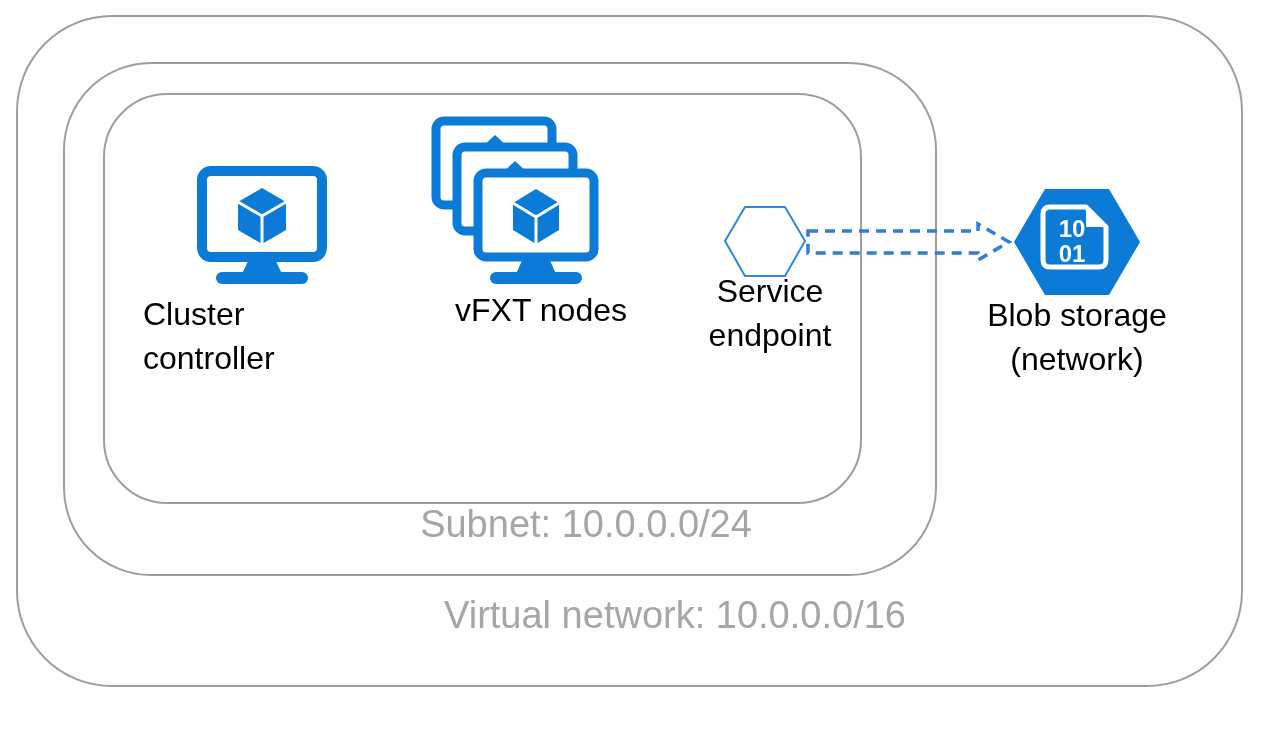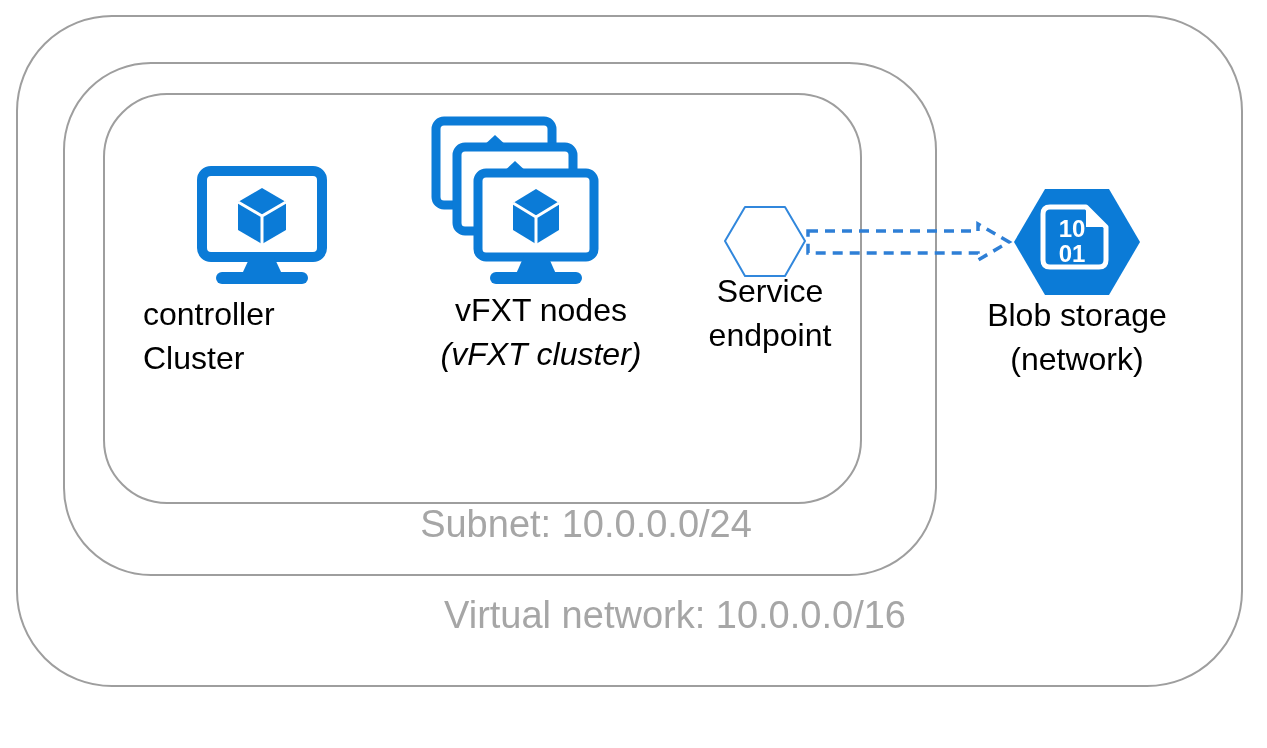--- a/index.html
+++ b/index.html
@@ -88,39 +88,38 @@
 
   <svg class="icon-svg" style="left:197px; top:166px;" width="130" height="122" viewBox="0 0 130 122">
     <rect x="5" y="5" width="120" height="86" rx="9" class="fill-white stroke-blue" stroke-width="10"></rect>
     <polygon points="65,22 89,36 89,64 65,78 41,64 41,36" class="fill-blue"></polygon>
     <path d="M41,36 L65,50 L89,36 M65,50 L65,78" class="no-fill stroke-white" stroke-width="3"></path>
     <polygon points="53,91 77,91 85,108 45,108" class="fill-blue"></polygon>
     <rect x="19" y="106" width="92" height="12" rx="6" class="fill-blue"></rect>
   </svg>
 
   <div class="node-label left-aligned" style="left:143px; top:292px;">
+    <div>Cluster</div>
     <div>controller</div>
-    <div>Cluster</div>
   </div>
 
   <svg class="icon-svg" style="left:428px; top:113px;" width="190" height="182" viewBox="0 0 190 182">
     <rect x="8" y="8" width="116" height="84" rx="8" class="fill-white stroke-blue" stroke-width="9"></rect>
     <rect x="29" y="34" width="116" height="84" rx="8" class="fill-white stroke-blue" stroke-width="9"></rect>
     <polygon points="53,35 67,22 81,35" class="fill-blue"></polygon>
     <rect x="50" y="60" width="116" height="84" rx="8" class="fill-white stroke-blue" stroke-width="9"></rect>
     <polygon points="73,61 87,48 101,61" class="fill-blue"></polygon>
     <polygon points="108,76 131,90 131,117 108,131 85,117 85,90" class="fill-blue"></polygon>
     <path d="M85,90 L108,104 L131,90 M108,104 L108,131" class="no-fill stroke-white" stroke-width="3"></path>
     <polygon points="96,143 120,143 128,161 88,161" class="fill-blue"></polygon>
     <rect x="62" y="159" width="92" height="12" rx="6" class="fill-blue"></rect>
   </svg>
 
   <div class="node-label" style="left:541px; top:288px;">
     <div>vFXT nodes</div>
-    <div class="italic-line">(vFXT cluster)</div>
   </div>
 
   <svg class="icon-svg" style="left:723px; top:203px;" width="84" height="76" viewBox="0 0 84 76">
     <polygon points="2,38 22,4 62,4 82,38 62,73 22,73" class="endpoint-hex" stroke-linejoin="round"></polygon>
   </svg>
 
   <div class="node-label" style="left:770px; top:269px;">
     <div>Service</div>
     <div>endpoint</div>
   </div>

